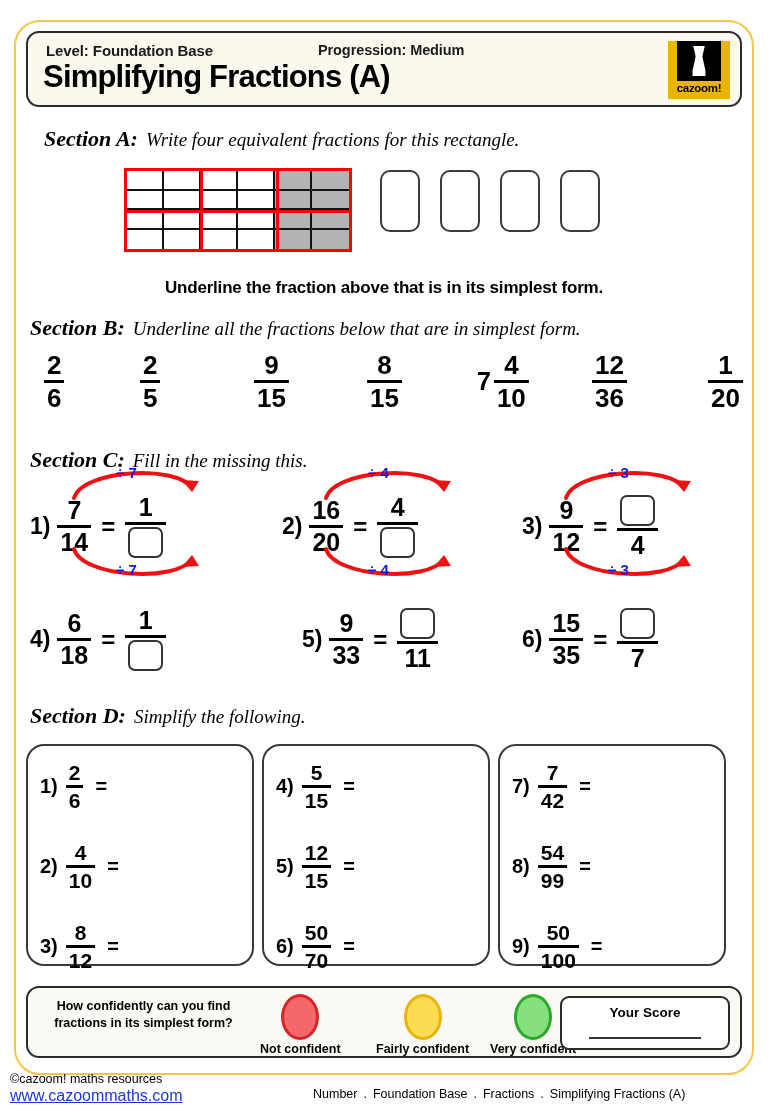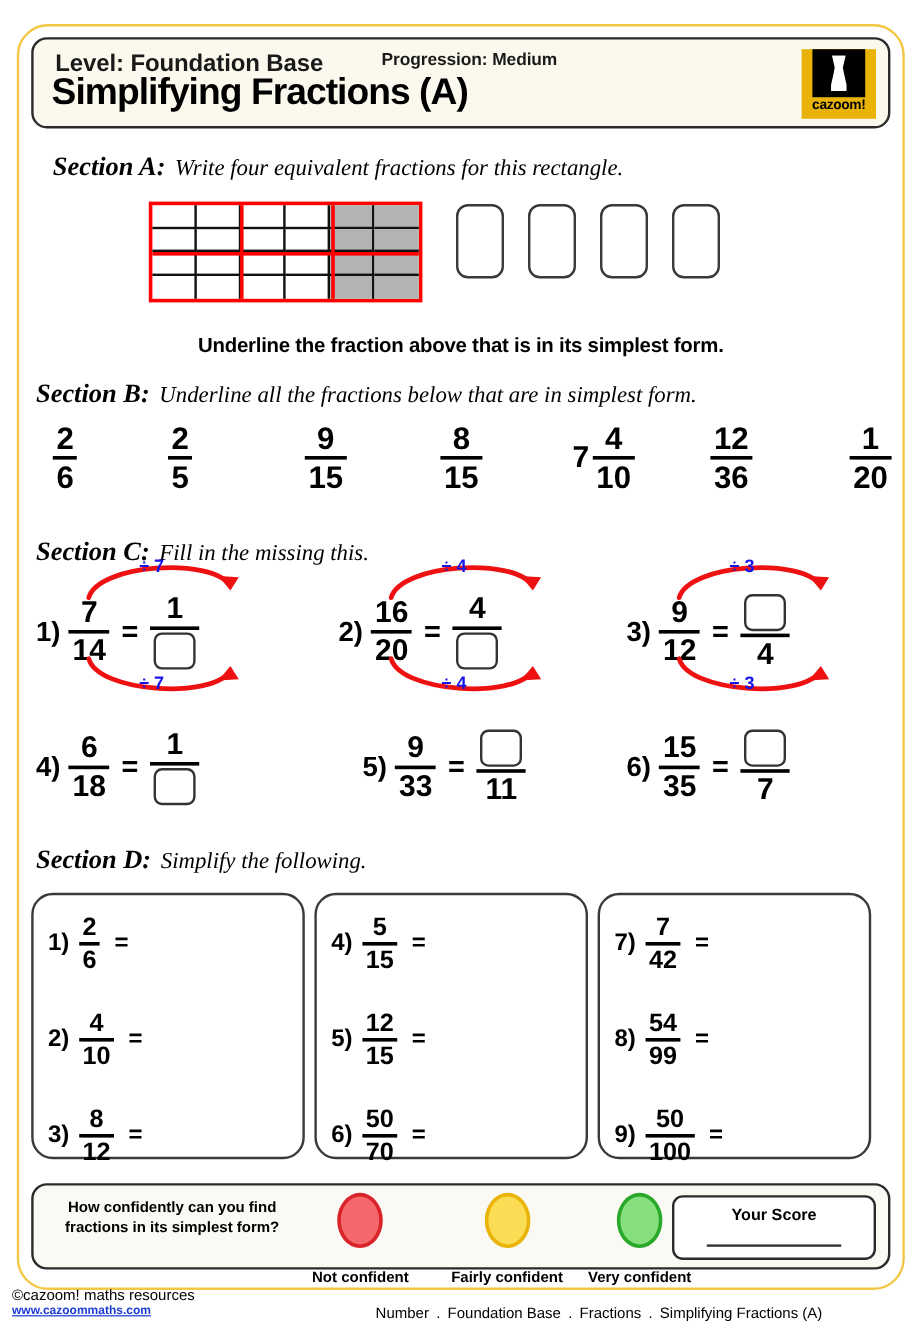--- a/index.html
+++ b/index.html
@@ -27,21 +27,21 @@
   .header-box {
     position: absolute;
     left: 26px; top: 31px;
     width: 716px; height: 76px;
     background: #fbf9ee;
     border: 2px solid #2b2b2b;
     border-radius: 13px;
   }
   .hdr-level {
     position: absolute; left: 18px; top: 9px;
-    font-size: 20px; font-weight: bold; color: #1a1a1a;
+    font-size: 15px; font-weight: bold; color: #1a1a1a;
     letter-spacing: -0.1px;
   }
   .hdr-prog {
     position: absolute; left: 290px; top: 9px;
     font-size: 14.5px; font-weight: bold; color: #1a1a1a;
     letter-spacing: -0.1px;
   }
   .hdr-title {
     position: absolute; left: 15px; top: 26px;
     font-size: 31px; font-weight: bold; color: #000;
@@ -174,39 +174,39 @@
   .conf-q {
     position: absolute; left: 18px; top: 10px; width: 195px;
     text-align: center; font-size: 12.5px; font-weight: bold;
     color: #000; line-height: 1.35;
   }
   .dotwrap { position: absolute; top: 6px; text-align: center; }
   .dot {
     width: 38px; height: 46px; border-radius: 50%;
     margin: 0 auto;
   }
-  .dotlbl { font-size: 12.5px; font-weight: bold; color: #000; margin-top: 17px; white-space: nowrap; }
+  .dotlbl { font-size: 12.5px; font-weight: bold; color: #000; margin-top: 2px; white-space: nowrap; }
   .scorebox {
     position: absolute; right: 10px; top: 8px;
     width: 170px; height: 54px;
     border: 2px solid #2b2b2b; border-radius: 9px; background: #fff;
   }
   .scorebox .stitle {
     text-align: center; font-size: 13.5px; font-weight: bold;
     color: #000; margin-top: 7px;
   }
   .scorebox .sline {
     width: 112px; height: 2px; background: #333;
     margin: 17px auto 0;
   }
   
   .foot-left { position: absolute; left: 10px; top: 1072px; }
   .foot-left .fl1 { font-size: 12.5px; color: #000; }
   .foot-left .fl2 {
-    font-size: 10px; color: #1a3ad4; text-decoration: underline; margin-top: 1px; font-weight: bold;
+    font-size: 16px; color: #1a3ad4; text-decoration: underline; margin-top: 1px;
   }
   .foot-right {
     position: absolute; left: 310px; top: 1087px;
     font-size: 12.5px; color: #000; white-space: nowrap;
   }
   .foot-right span { margin: 0 3px; }
 </style>
 </head>
 <body>
 

